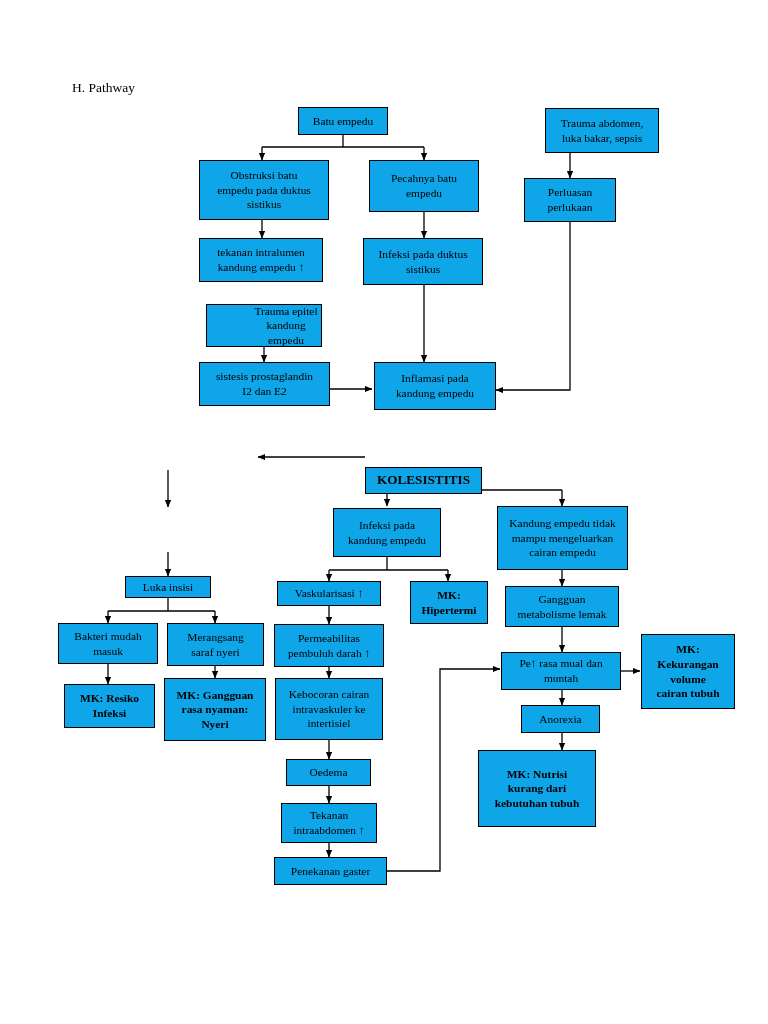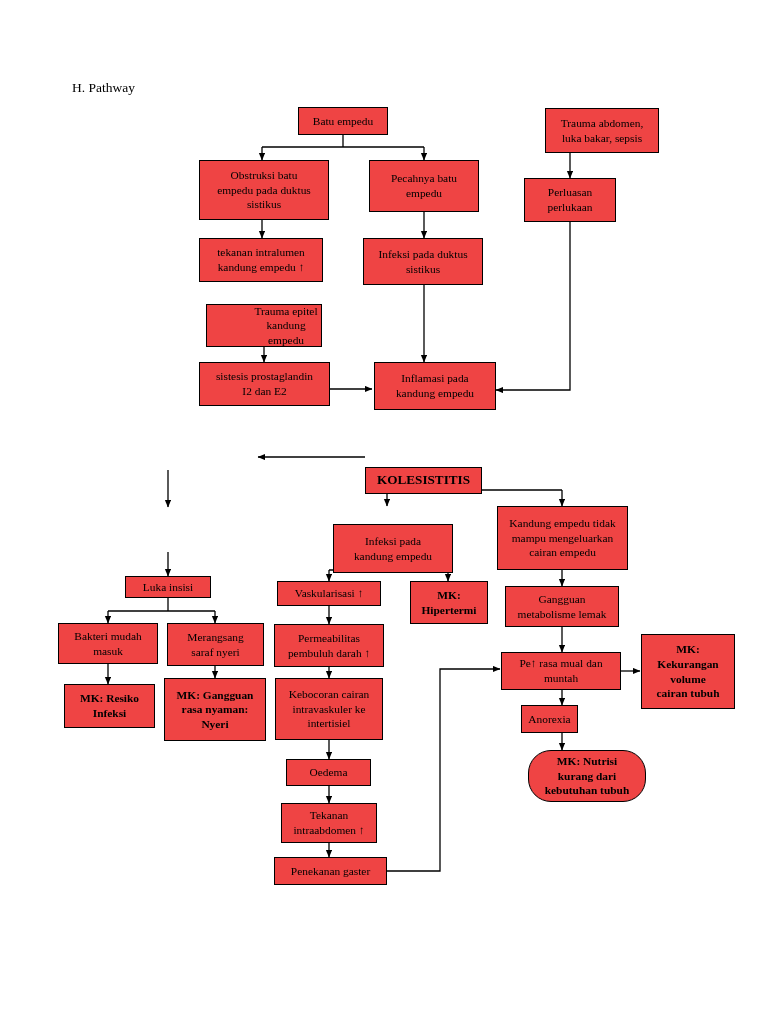--- a/index.html
+++ b/index.html
@@ -27,21 +27,21 @@
   }
   .heading {
     position: absolute;
     font-size: 13.5px;
     font-family: "Liberation Serif", "DejaVu Serif", serif;
     white-space: nowrap;
   }
   .node {
     position: absolute;
     border: 1.3px solid #000;
-    background: #ef4444;
+    background: #0ea5e9;
     display: flex;
     align-items: center;
     justify-content: center;
     text-align: center;
     font-size: 11.4px;
     line-height: 1.28;
     padding: 2px 3px;
     font-family: "Liberation Serif", "DejaVu Serif", serif;
   }
   .node.bold { font-weight: bold; }
@@ -166,21 +166,21 @@
   <div class="node" style="left:374px; top:362px; width:122px; height:48px;">
     <span class="node-text">Inflamasi pada<br>kandung empedu</span>
   </div>
 
 
   <div class="node cap bold" style="left:365px; top:443px; width:117px; height:27px;margin-top:24px;">
     <span class="node-text">KOLESISTITIS</span>
   </div>
 
 
-  <div class="node" style="left:333px; top:524px; width:120px; height:49px;">
+  <div class="node" style="left:333px; top:508px; width:108px; height:49px;">
     <span class="node-text">Infeksi pada<br>kandung empedu</span>
   </div>
 
   <div class="node" style="left:497px; top:506px; width:131px; height:64px;">
     <span class="node-text">Kandung empedu tidak<br>mampu mengeluarkan<br>cairan empedu</span>
   </div>
 
   <div class="node" style="left:125px; top:576px; width:86px; height:22px;">
     <span class="node-text">Luka insisi</span>
   </div>
@@ -222,29 +222,29 @@
   </div>
 
   <div class="node bold" style="left:164px; top:678px; width:102px; height:63px;">
     <span class="node-text">MK: Gangguan<br>rasa nyaman:<br>Nyeri</span>
   </div>
 
   <div class="node" style="left:275px; top:678px; width:108px; height:62px;">
     <span class="node-text">Kebocoran cairan<br>intravaskuler ke<br>intertisiel</span>
   </div>
 
-  <div class="node" style="left:521px; top:705px; width:57px; height:28px;">
+  <div class="node" style="left:521px; top:705px; width:79px; height:28px;">
     <span class="node-text">Anorexia</span>
   </div>
 
   <div class="node" style="left:286px; top:759px; width:85px; height:27px;">
     <span class="node-text">Oedema</span>
   </div>
 
-  <div class="node bold" style="left:528px; top:750px; width:118px; height:52px;border-radius:23px;">
+  <div class="node bold" style="left:478px; top:750px; width:118px; height:77px;">
     <span class="node-text">MK: Nutrisi<br>kurang dari<br>kebutuhan tubuh</span>
   </div>
 
   <div class="node" style="left:281px; top:803px; width:96px; height:40px;">
     <span class="node-text">Tekanan<br>intraabdomen ↑</span>
   </div>
 
   <div class="node" style="left:274px; top:857px; width:113px; height:28px;">
     <span class="node-text">Penekanan gaster</span>
   </div>

